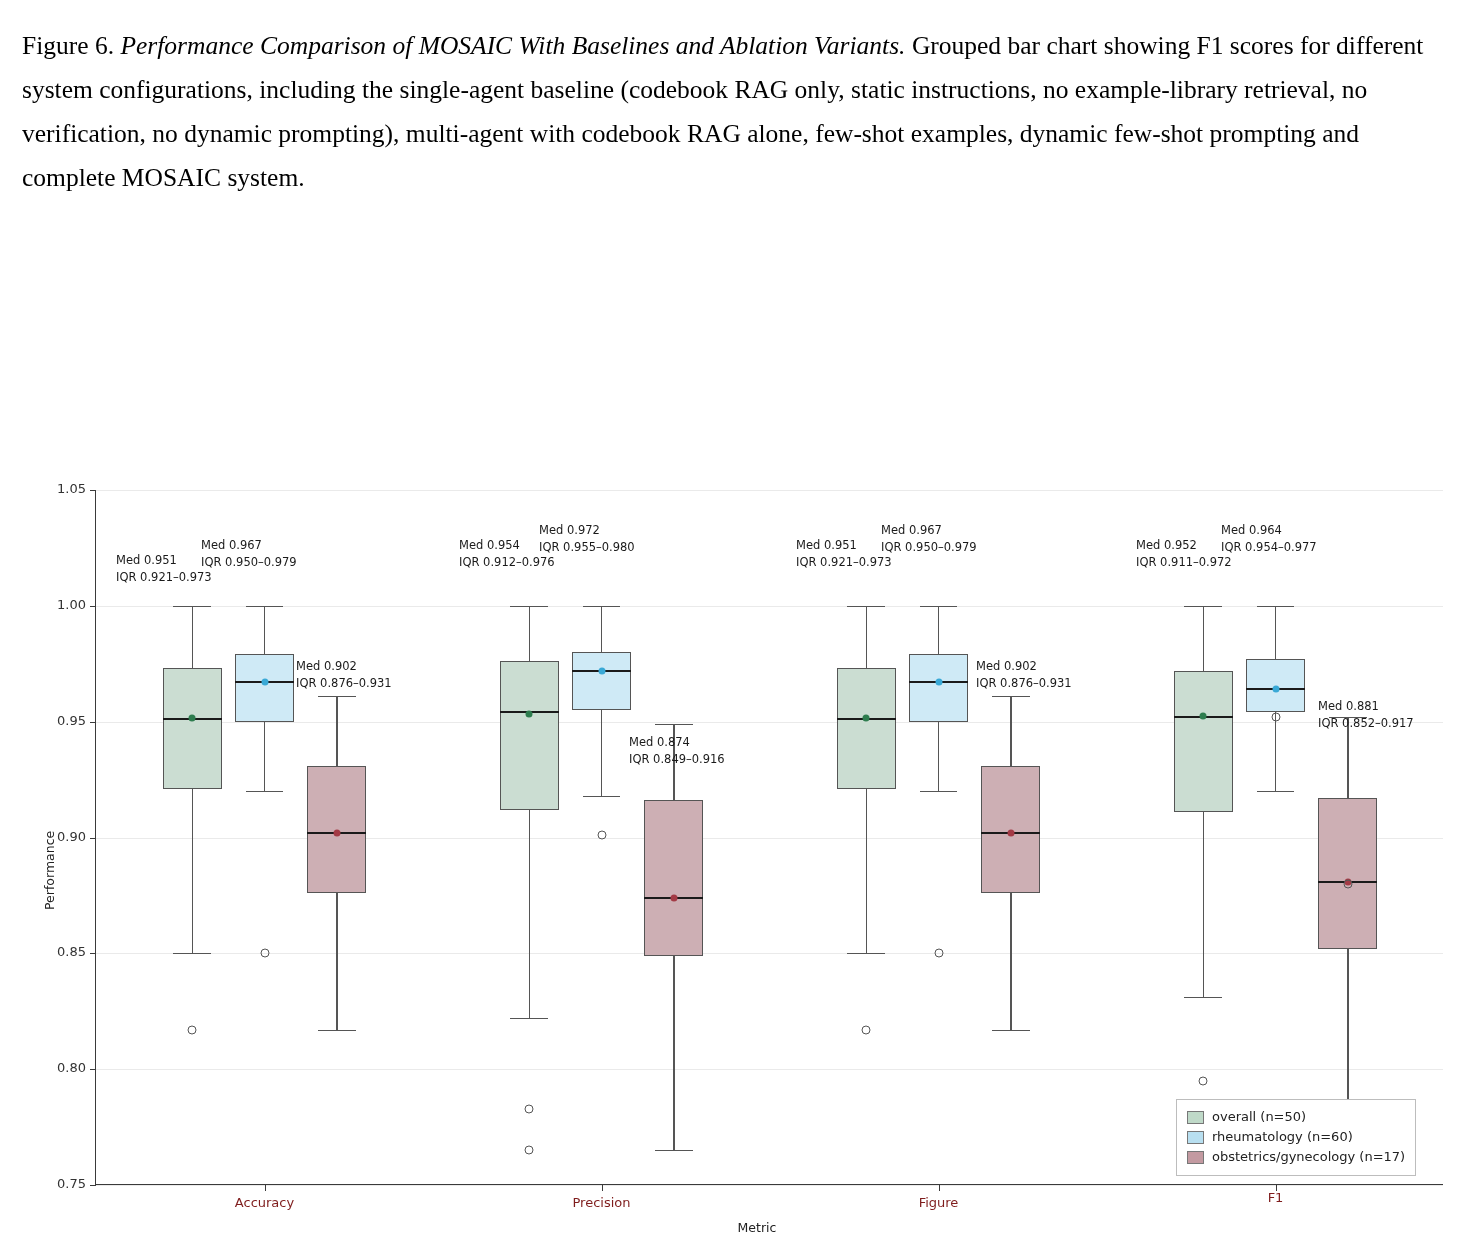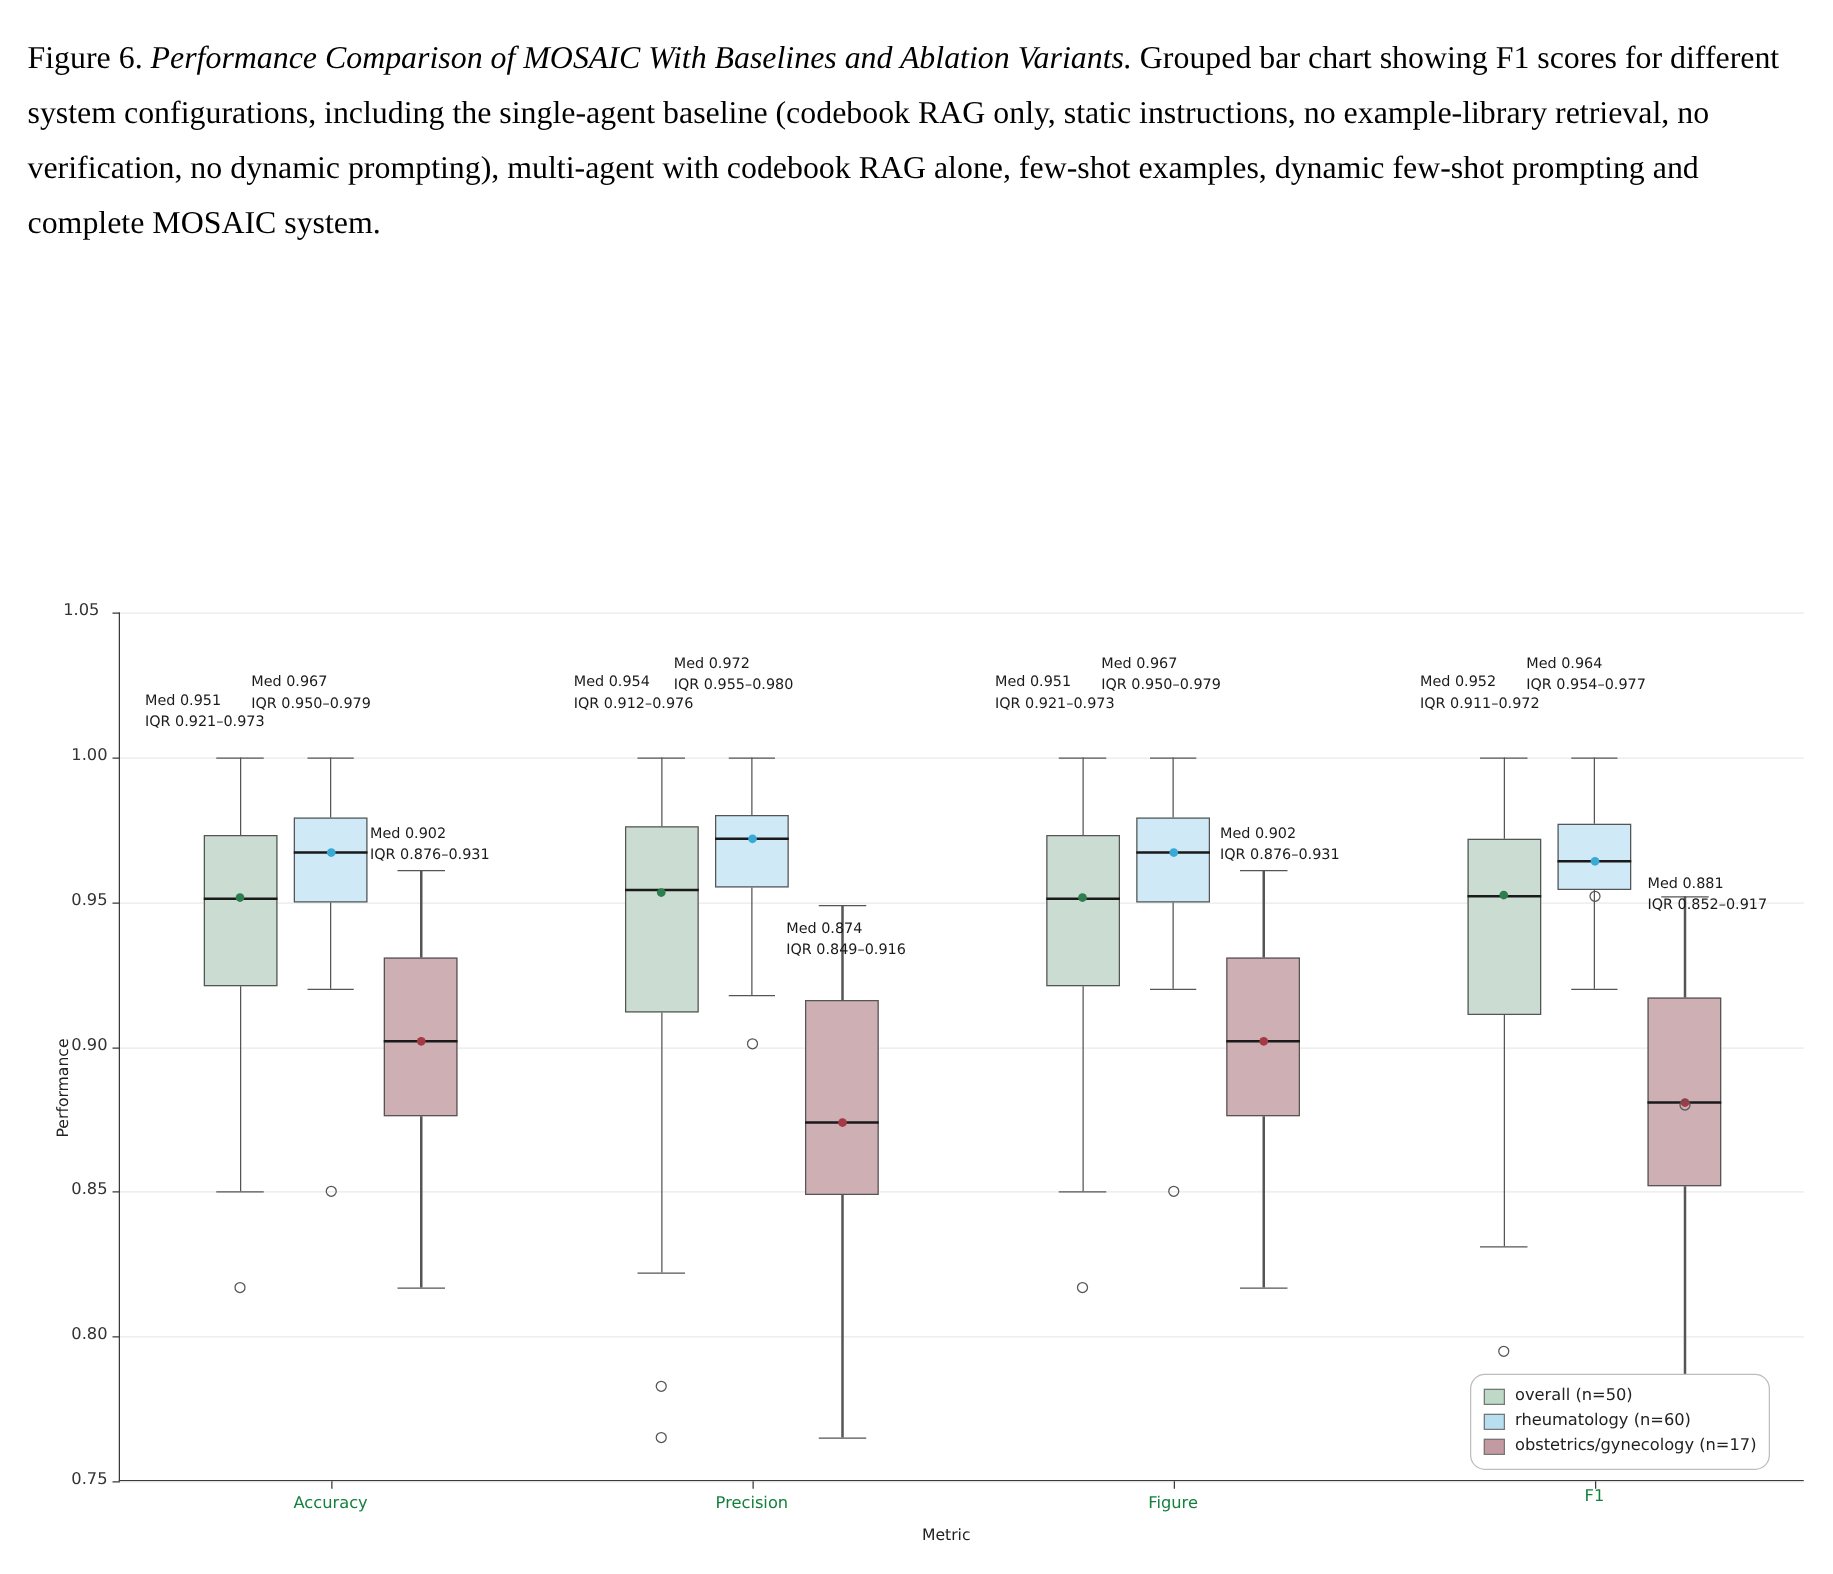--- a/index.html
+++ b/index.html
@@ -66,21 +66,21 @@
   .ytick-mark {
     position: absolute;
     width: 6px;
     height: 1px;
     background: #3a3a3a;
   }
 
   .xtick-label {
     position: absolute;
     font-size: 13px;
-    color: #15803d;
+    color: #7f1d1d;
     transform: translateX(-50%);
   }
   .xtick-mark {
     position: absolute;
     width: 1px;
     height: 6px;
     background: #3a3a3a;
   }
 
   .axis-title-y {
@@ -198,21 +198,21 @@
       <div class="ytick-mark" style="top: 347.5px; left: -6px;"></div>
       <div class="ytick-label" style="top: 338.5px; left: -52px; width: 42px; right: auto;">0.90</div>
       <div class="gridline" style="top: 231.667px;"></div>
       <div class="ytick-mark" style="top: 231.667px; left: -6px;"></div>
       <div class="ytick-label" style="top: 222.667px; left: -52px; width: 42px; right: auto;">0.95</div>
       <div class="gridline" style="top: 115.833px;"></div>
       <div class="ytick-mark" style="top: 115.833px; left: -6px;"></div>
       <div class="ytick-label" style="top: 106.833px; left: -52px; width: 42px; right: auto;">1.00</div>
       <div class="gridline" style="top: 0px;"></div>
       <div class="ytick-mark" style="top: 0px; left: -6px;"></div>
-      <div class="ytick-label" style="top: -9px; left: -52px; width: 42px; right: auto; text-align: center;">1.05</div>
+      <div class="ytick-label" style="top: -9px; left: -52px; width: 42px; right: auto;">1.05</div>
       <div class="xtick-mark" style="left: 168.5px; top: 695px;"></div>
       <div class="xtick-label" style="left: 168.5px; top: 705px;">Accuracy</div>
       <div class="xtick-mark" style="left: 505.5px; top: 695px;"></div>
       <div class="xtick-label" style="left: 505.5px; top: 705px;">Precision</div>
       <div class="xtick-mark" style="left: 842.5px; top: 695px;"></div>
       <div class="xtick-label" style="left: 842.5px; top: 705px;">Figure</div>
       <div class="xtick-mark" style="left: 1179.5px; top: 695px;"></div>
       <div class="xtick-label" style="left: 1179.5px; top: 700px;">F1</div>
       <div class="box" style="left: 66.5575px; top: 178.383px; width: 58.975px; height: 120.467px; background: rgb(203, 221, 210);"></div>
       <div class="whisker-line" style="left: 95.545px; top: 298.85px; height: 164.483px;"></div>
@@ -317,21 +317,21 @@
       <div class="annot" style="left: 700px; top: 47px;"><span class="a1">Med 0.951</span><span class="a2">IQR 0.921–0.973</span></div>
       <div class="annot" style="left: 785px; top: 32px;"><span class="a1">Med 0.967</span><span class="a2">IQR 0.950–0.979</span></div>
       <div class="annot" style="left: 880px; top: 168px;"><span class="a1">Med 0.902</span><span class="a2">IQR 0.876–0.931</span></div>
       <div class="annot" style="left: 1040px; top: 47px;"><span class="a1">Med 0.952</span><span class="a2">IQR 0.911–0.972</span></div>
       <div class="annot" style="left: 1125px; top: 32px;"><span class="a1">Med 0.964</span><span class="a2">IQR 0.954–0.977</span></div>
       <div class="annot" style="left: 1222px; top: 208px;"><span class="a1">Med 0.881</span><span class="a2">IQR 0.852–0.917</span></div>
     </div>
 
   <div class="axis-title-x" style="left:757px; top:765px;">Metric</div>
 
-  <div class="legend" style="left:1176px; top:644px;border-radius:12px;">
+  <div class="legend" style="left:1176px; top:644px;">
     <div class="legend-row">
       <span class="legend-swatch" style="background:#bfd9c8;"></span>
       <span>overall (n=50)</span>
     </div>
     <div class="legend-row">
       <span class="legend-swatch" style="background:#b8dff0;"></span>
       <span>rheumatology (n=60)</span>
     </div>
     <div class="legend-row">
       <span class="legend-swatch" style="background:#c39aa1;"></span>

